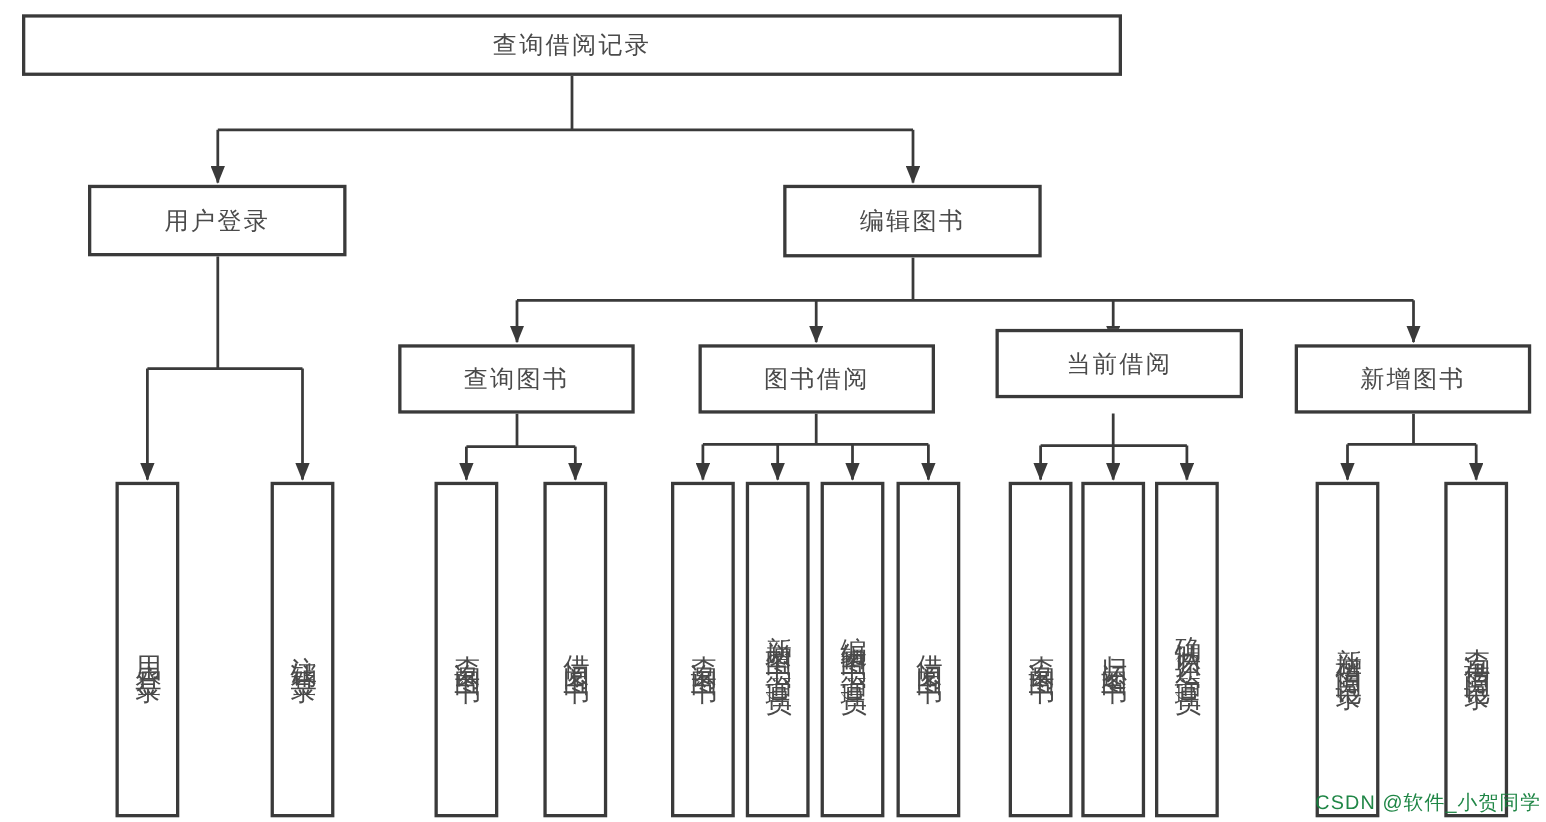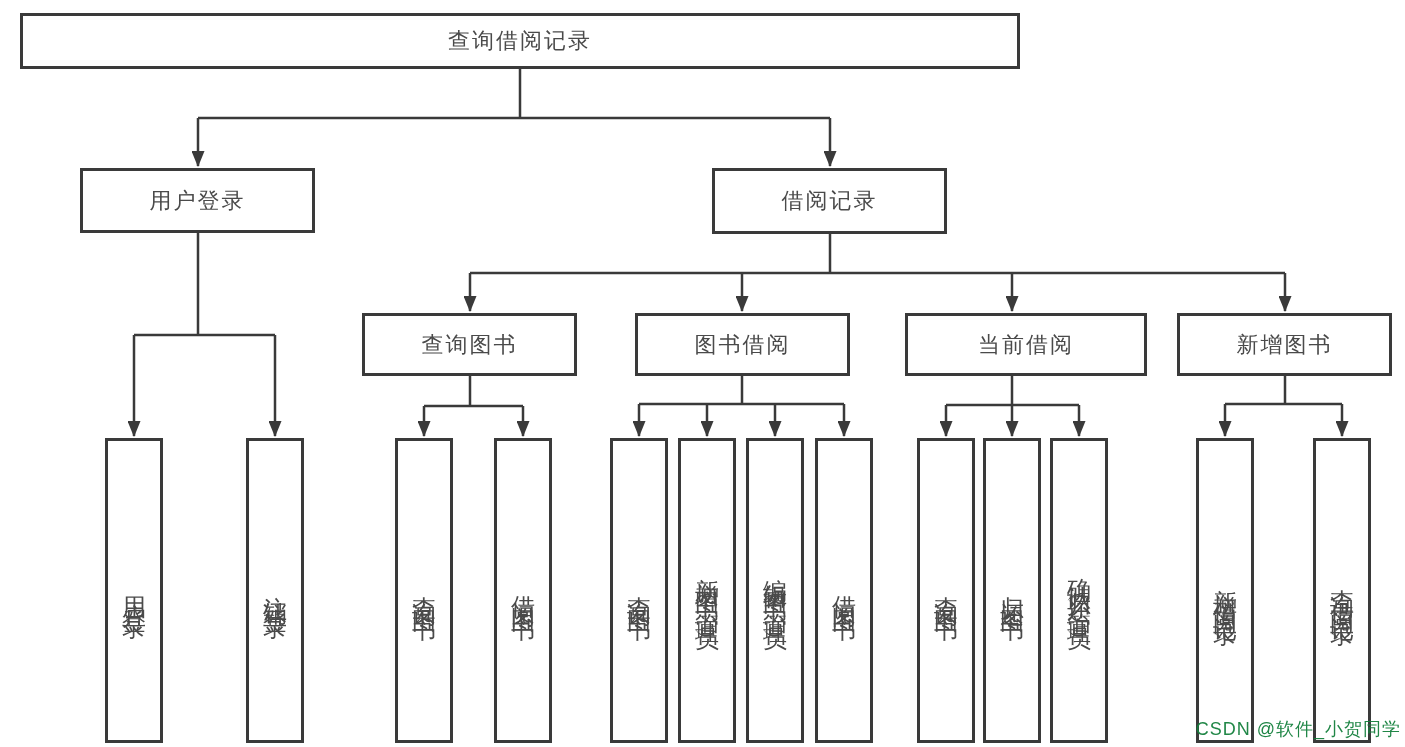--- a/index.html
+++ b/index.html
@@ -66,25 +66,25 @@
       <line x1="1012" y1="405" x2="1012" y2="436" marker-end="url(#arrow)"></line>
       <line x1="1079" y1="405" x2="1079" y2="436" marker-end="url(#arrow)"></line>
       <line x1="1225" y1="404" x2="1225" y2="436" marker-end="url(#arrow)"></line>
       <line x1="1342" y1="404" x2="1342" y2="436" marker-end="url(#arrow)"></line>
     </g>
   </svg>
 
   <div class="box" style="left:20px;top:13px;width:1000px;height:56px">查询借阅记录</div>
 
   <div class="box" style="left:80px;top:168px;width:235px;height:65px">用户登录</div>
-  <div class="box" style="left:712px;top:168px;width:235px;height:66px">借阅记录</div>
+  <div class="box" style="left:712px;top:168px;width:235px;height:66px">编辑图书</div>
 
   <div class="box" style="left:362px;top:313px;width:215px;height:63px">查询图书</div>
   <div class="box" style="left:635px;top:313px;width:215px;height:63px">图书借阅</div>
-  <div class="box" style="left:905px;top:313px;width:242px;height:63px">当前借阅</div>
+  <div class="box" style="left:905px;top:299px;width:225px;height:63px">当前借阅</div>
   <div class="box" style="left:1177px;top:313px;width:215px;height:63px">新增图书</div>
 
   <div class="leaf" style="left:105px">
     <span>用户登录</span>
     </div>
   <div class="leaf" style="left:246px">
     <span>注销登录</span>
     </div>
 
   <div class="leaf" style="left:395px">

